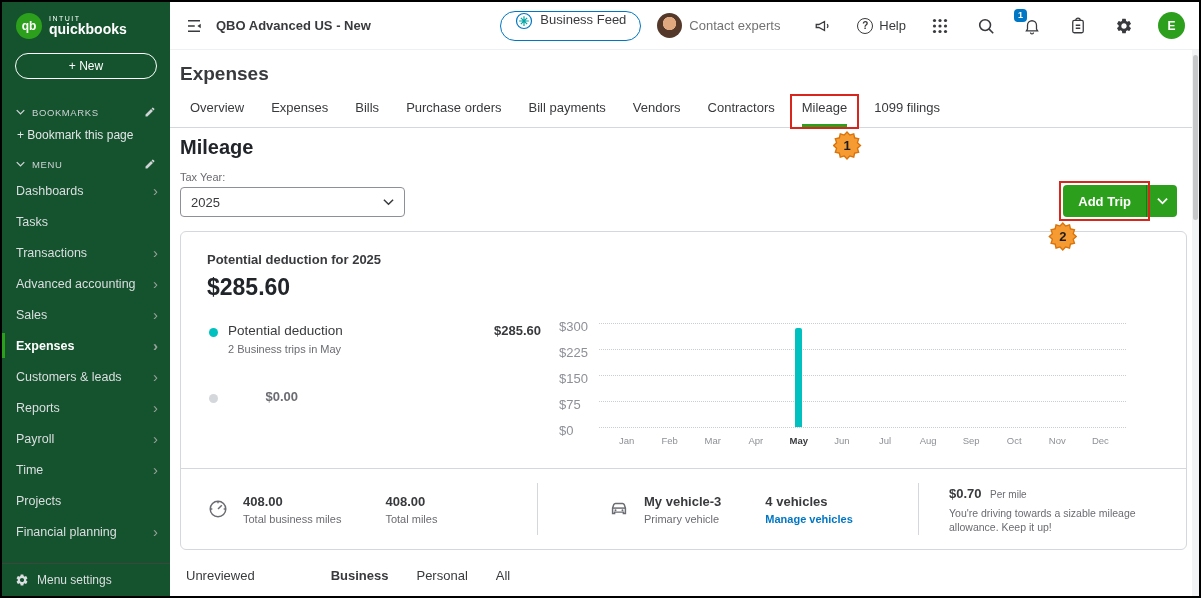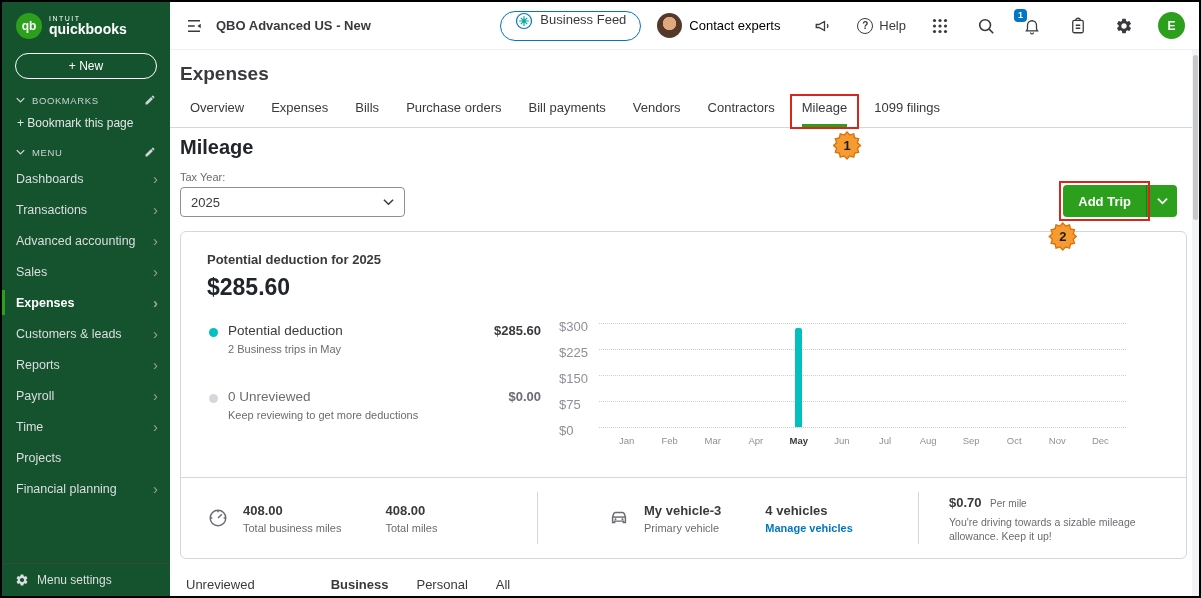--- a/index.html
+++ b/index.html
@@ -10,21 +10,21 @@
 
   
   .sidebar { width:168px; flex-shrink:0; background:#14532d; color:#dcdee1; display:flex;
              flex-direction:column; font-size:12.5px; }
   .brand { display:flex; align-items:center; gap:7px; padding:11px 14px 6px; }
   .qb-circle { width:26px; height:26px; border-radius:50%; background:#2ca01c; color:#fff;
                font-weight:bold; font-size:12px; display:flex; align-items:center; justify-content:center; }
   .brand-text { color:#fff; line-height:1.05; }
   .brand-intuit { display:block; font-size:7px; letter-spacing:1.5px; }
   .brand-name { display:block; font-size:14px; font-weight:bold; }
-  .new-btn { margin:8px 13px 8px; border:1px solid #fff; border-radius:14px; height:26px;
+  .new-btn { margin:8px 13px 20px; border:1px solid #fff; border-radius:14px; height:26px;
              display:flex; align-items:center; justify-content:center; color:#fff; font-size:12px; cursor:pointer; }
   .section-head { display:flex; align-items:center; gap:7px; padding:7px 14px 5px; font-size:9.5px;
                   font-weight:normal; letter-spacing:.6px; color:#cfd3d6; cursor:pointer; }
   .section-head .grow { flex:1; }
   .bookmark-add { padding:5px 14px 9px 15px; font-size:12px; color:#e3e5e8; cursor:pointer; }
   .nav { display:flex; flex-direction:column; }
   .nav-item { position:relative; display:flex; align-items:center; height:31px; padding:0 12px 0 14px;
               cursor:pointer; color:#dcdee1; }
   .nav-item .chev { margin-left:auto; color:#9aa19b; font-size:15px; line-height:1; }
   .nav-item.active { color:#fff; font-weight:bold; }
@@ -37,21 +37,21 @@
   .topbar { height:48px; flex-shrink:0; display:flex; align-items:center; padding:0 14px 0 12px;
             border-bottom:1px solid #eef0f2; white-space:nowrap; }
   .icon-btn { position:relative; display:inline-flex; align-items:center; justify-content:center;
               width:24px; height:24px; cursor:pointer; flex-shrink:0; }
   .icon-btn svg { width:18px; height:18px; display:block; }
   .company-name { font-size:13px; font-weight:bold; color:#393a3d; margin-left:10px; }
   .sp1 { flex:4.2; } .sp2 { flex:1; }
   .feed-pill { display:flex; align-items:flex-start; gap:7px; height:30px; padding:0 14px; border:1.5px solid #0077c5;
                border-radius:16px; font-size:13px; color:#393a3d; cursor:pointer; flex-shrink:0; }
   .feed-pill svg { width:18px; height:18px; }
-  .contact { display:flex; align-items:center; gap:7px; margin-left:16px; font-size:13px; color:#000000;
+  .contact { display:flex; align-items:center; gap:7px; margin-left:16px; font-size:13px; color:#737373;
              cursor:pointer; flex-shrink:0; }
   .contact-avatar { width:25px; height:25px; border-radius:50%;
                     background:radial-gradient(circle at 50% 42%, #e0a87e 34%, #54392b 36%); }
   .hgap { width:22px; flex-shrink:0; }
   .help-group { display:flex; align-items:center; gap:6px; font-size:13px; color:#393a3d; cursor:pointer; flex-shrink:0; }
   .help-q { width:16px; height:16px; border:1.5px solid #393a3d; border-radius:50%; font-size:10px; font-weight:bold;
             display:flex; align-items:center; justify-content:center; color:#393a3d; }
   .bell-badge { position:absolute; top:-5px; left:-6px; min-width:13px; height:13px; padding:0 2px;
                 background:#0077c5; color:#fff; font-size:9px; font-weight:bold; border-radius:4px;
                 display:flex; align-items:center; justify-content:center; }
@@ -180,20 +180,23 @@
       <span class="grow"></span>
       <svg width="12" height="12" viewBox="0 0 24 24" fill="#cfd3d6">
           <path d="M3 17.2V21h3.8L17.9 9.9l-3.8-3.8L3 17.2zM20.7 7.1c.4-.4.4-1 0-1.4l-2.4-2.4c-.4-.4-1-.4-1.4 0l-1.8 1.8 3.8 3.8 1.8-1.8z"></path>
         </svg>
     </div>
 
     <nav class="nav">
       <div class="nav-item">
           <span>Dashboards</span>
           <span class="chev">›</span>
+        </div>
+      <div class="nav-item">
+          <span>Tasks</span>
         </div>
       <div class="nav-item">
           <span>Transactions</span>
           <span class="chev">›</span>
         </div>
       <div class="nav-item">
           <span>Advanced accounting</span>
           <span class="chev">›</span>
         </div>
       <div class="nav-item">
@@ -395,24 +398,20 @@
               <div class="legend-item">
                 <span class="dot dot-teal"></span>
                 <div class="legend-text">
                   <div class="legend-label">Potential deduction</div>
                   <div class="legend-desc">2 Business trips in May</div>
                 </div>
                 <div class="legend-amount">$285.60</div>
               </div>
               <div class="legend-item muted">
                 <span class="dot dot-gray"></span>
-                <div class="legend-text">
-                  <div class="legend-label">0 Unreviewed</div>
-                  <div class="legend-desc">Keep reviewing to get more deductions</div>
-                </div>
                 <div class="legend-amount">$0.00</div>
               </div>
             </div>
 
             <div class="chart">
               <div class="plot">
                 <div class="gline" style="top:0">
                     <span class="ylab">$300</span>
                   </div>
                 <div class="gline" style="top:25%">

